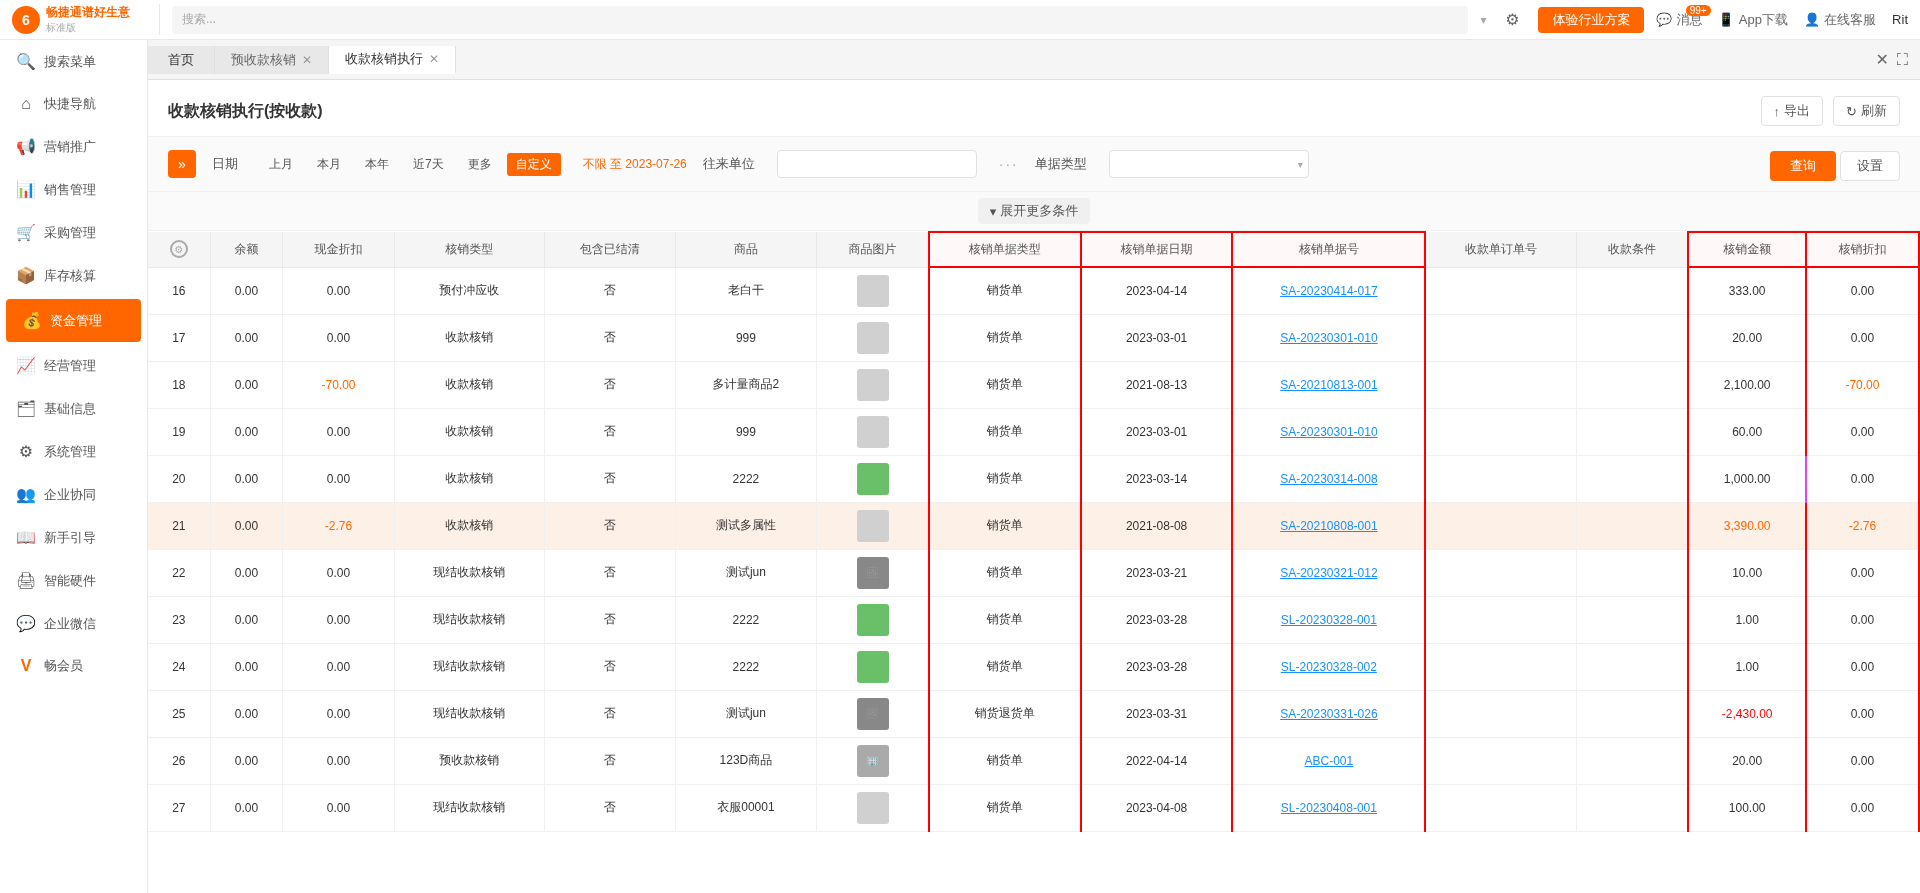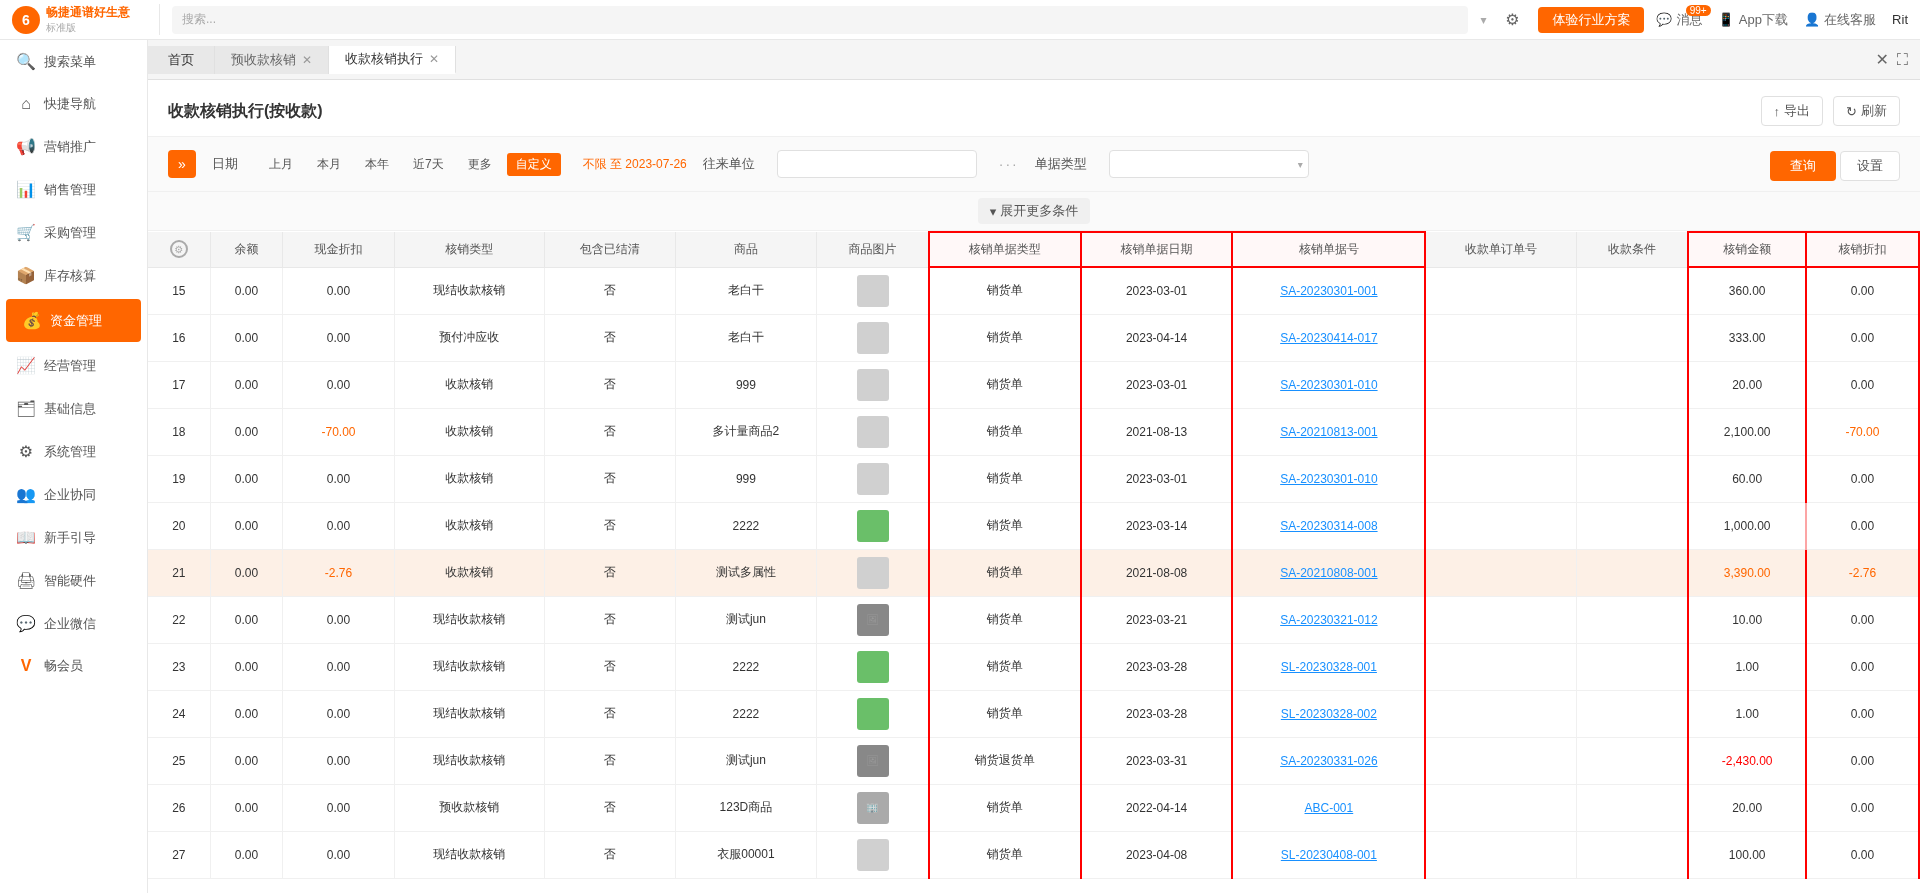--- a/index.html
+++ b/index.html
@@ -278,40 +278,20 @@
               <th style="border:2px solid #f00; background:#fff8f8;">核销单据类型</th>
               <th style="border:2px solid #f00; background:#fff8f8;">核销单据日期</th>
               <th style="border:2px solid #f00; background:#fff8f8;">核销单据号</th>
               <th>收款单订单号</th>
               <th>收款条件</th>
               <th style="border:2px solid #f00; background:#fff8f8;margin-left:8px;">核销金额</th>
               <th style="border:2px solid #f00; background:#fff8f8;">核销折扣</th>
             </tr>
           </thead>
           <tbody id="table-body">
-          <tr>
-    <td>15</td>
-    <td>0.00</td>
-    <td class="">0.00</td>
-    <td>现结收款核销</td>
-    <td>否</td>
-    <td>老白干</td>
-    <td>
-      <div class="thumbnail" style="background:#d0d0d0; margin:0 auto;">
-        
-      </div>
-    </td>
-    <td style="border-left:2px solid #f00; border-right:2px solid #f00;">销货单</td>
-    <td style="border-left:2px solid #f00; border-right:2px solid #f00;">2023-03-01</td>
-    <td style="border-left:2px solid #f00; border-right:2px solid #f00;"><span class="link">SA-20230301-001</span></td>
-    <td></td>
-    <td></td>
-    <td style="border-left:2px solid #f00; border-right:2px solid #f00;" class="">360.00</td>
-    <td style="border-left:2px solid #f00; border-right:2px solid #f00;" class="">0.00</td>
-  </tr>
               <tr>
     <td>16</td>
     <td>0.00</td>
     <td class="">0.00</td>
     <td>预付冲应收</td>
     <td>否</td>
     <td>老白干</td>
     <td>
       <div class="thumbnail" style="background:#d0d0d0; margin:0 auto;">
         
@@ -395,21 +375,21 @@
     <td>
       <div class="thumbnail" style="background:#6abf69; margin:0 auto;">
         
       </div>
     </td>
     <td style="border-left:2px solid #f00; border-right:2px solid #f00;">销货单</td>
     <td style="border-left:2px solid #f00; border-right:2px solid #f00;">2023-03-14</td>
     <td style="border-left:2px solid #f00; border-right:2px solid #f00;"><span class="link">SA-20230314-008</span></td>
     <td></td>
     <td></td>
-    <td style="border-left:2px solid #f00; border-right:2px solid #fca5a5;" class="">1,000.00</td>
+    <td style="border-left:2px solid #f00; border-right:2px solid #d946ef;" class="">1,000.00</td>
     <td style="border-left:2px solid #f00; border-right:2px solid #f00;" class="">0.00</td>
   </tr>
               <tr class="highlighted">
     <td>21</td>
     <td>0.00</td>
     <td class="negative">-2.76</td>
     <td>收款核销</td>
     <td>否</td>
     <td>测试多属性</td>
     <td>

